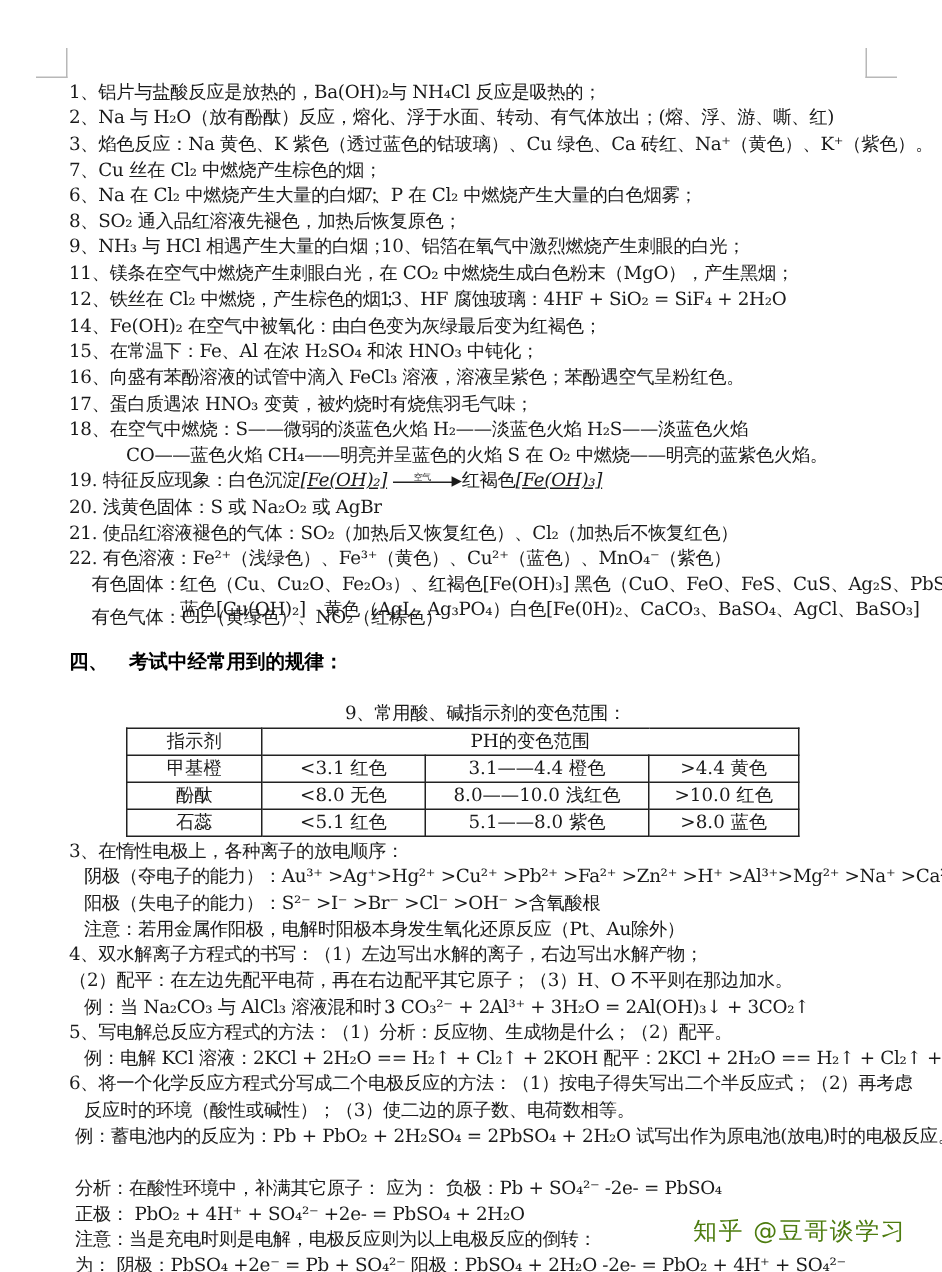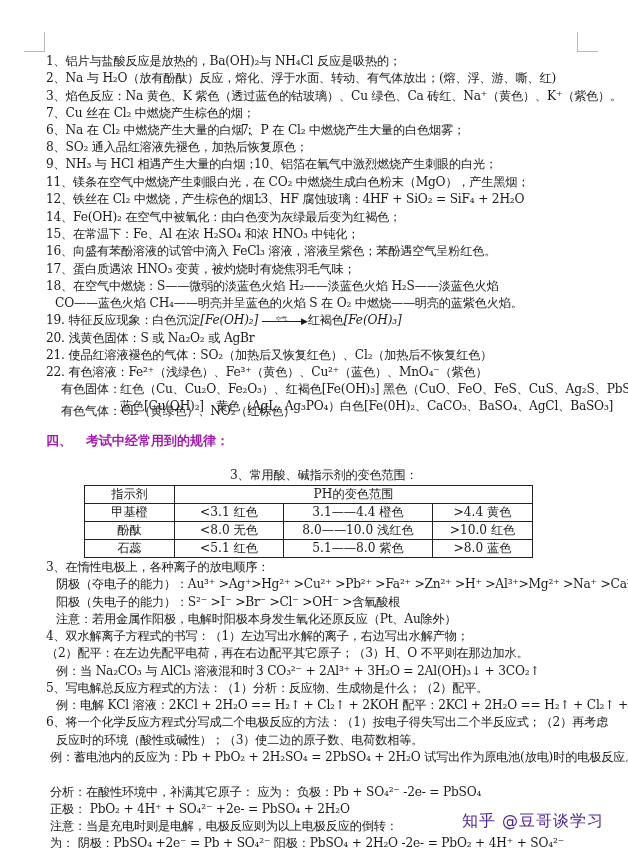--- a/index.html
+++ b/index.html
@@ -9,42 +9,42 @@
     font-family: "DejaVu Serif", "Liberation Serif", serif;
     font-size: 12.2px;
   }
   .mark { position: absolute; background: #b8b8b8; }
   .page { position: absolute; left: 0; top: 0; width: 580px; height: 848px; }
   .ln {
     position: absolute; white-space: nowrap; line-height: 17px; height: 17px;
     letter-spacing: -0.2px;
   }
   .heading {
-    position: absolute; left: 46px; top: 432px; color: #a21caf; font-weight: bold;
+    position: absolute; left: 46px; top: 432px; color: #000000; font-weight: bold;
     font-family: "DejaVu Sans", "Liberation Sans", sans-serif; font-size: 13px;
     white-space: nowrap;
   }
   .heading .num { margin-right: 14px; }
   table.ph {
     position: absolute; left: 84px; top: 485px; border-collapse: collapse;
     font-size: 12.2px;
   }
   table.ph td {
     border: 1px solid #222; height: 17px; padding: 0; text-align: center;
     line-height: 17px; white-space: nowrap; margin-top: 24px;
   }
-  .it { font-style: italic; }
+  .it { font-style: italic; text-decoration: underline; }
   .arrow {
     display: inline-block; position: relative; width: 46px; height: 10px; vertical-align: middle;
   }
   .arrow .shaft { position: absolute; left: 0; right: 4px; top: 5px; height: 1px; background: #222; }
   .arrow .head { position: absolute; right: 0; top: 1px; font-size: 9px; line-height: 9px; }
   .arrow .lbl { position: absolute; left: 14px; top: -6px; font-size: 6px; color: #333; }
   .watermark {
-    position: absolute; left: 462px; top: 811px; color: #4c1d95; font-size: 16px;
+    position: absolute; left: 462px; top: 811px; color: #4d7c0f; font-size: 16px;
     font-family: "DejaVu Sans", "Liberation Sans", sans-serif; letter-spacing: 1px;
     white-space: nowrap;
   }
 </style>
 </head>
 <body>
 
 <div class="mark" style="left:44px;top:32px;width:1px;height:20px;"></div>
 <div class="mark" style="left:24px;top:51px;width:21px;height:1px;"></div>
 <div class="mark" style="left:577px;top:32px;width:1px;height:20px;"></div>
@@ -62,42 +62,42 @@
   <div class="ln" style="left:46px;top:156px">9、NH₃ 与 HCl 相遇产生大量的白烟；</div>
   <div class="ln" style="left:254px;top:156px">10、铝箔在氧气中激烈燃烧产生刺眼的白光；</div>
   <div class="ln" style="left:46px;top:174px">11、镁条在空气中燃烧产生刺眼白光，在 CO₂ 中燃烧生成白色粉末（MgO），产生黑烟；</div>
   <div class="ln" style="left:46px;top:191px">12、铁丝在 Cl₂ 中燃烧，产生棕色的烟；</div>
   <div class="ln" style="left:253px;top:191px">13、HF 腐蚀玻璃：4HF + SiO₂ = SiF₄ + 2H₂O</div>
   <div class="ln" style="left:46px;top:209px">14、Fe(OH)₂ 在空气中被氧化：由白色变为灰绿最后变为红褐色；</div>
   <div class="ln" style="left:46px;top:226px">15、在常温下：Fe、Al 在浓 H₂SO₄ 和浓 HNO₃ 中钝化；</div>
   <div class="ln" style="left:46px;top:243px">16、向盛有苯酚溶液的试管中滴入 FeCl₃ 溶液，溶液呈紫色；苯酚遇空气呈粉红色。</div>
   <div class="ln" style="left:46px;top:261px">17、蛋白质遇浓 HNO₃ 变黄，被灼烧时有烧焦羽毛气味；</div>
   <div class="ln" style="left:46px;top:278px">18、在空气中燃烧：S——微弱的淡蓝色火焰 H₂——淡蓝色火焰 H₂S——淡蓝色火焰</div>
-  <div class="ln" style="left:55px;top:295px">CO——蓝色火焰 CH₄——明亮并呈蓝色的火焰 S 在 O₂ 中燃烧——明亮的蓝紫色火焰。</div>
+  <div class="ln" style="left:84px;top:295px">CO——蓝色火焰 CH₄——明亮并呈蓝色的火焰 S 在 O₂ 中燃烧——明亮的蓝紫色火焰。</div>
 
   <div class="ln" style="left:46px;top:312px">
     <span>19. 特征反应现象：白色沉淀</span><span class="it">[Fe(OH)₂]</span>
     <span class="arrow"><span class="shaft"></span><span class="head">▶</span><span class="lbl">空气</span></span><span>红褐色</span><span class="it">[Fe(OH)₃]</span>
   </div>
 
   <div class="ln" style="left:46px;top:330px">20. 浅黄色固体：S 或 Na₂O₂ 或 AgBr</div>
   <div class="ln" style="left:46px;top:347px">21. 使品红溶液褪色的气体：SO₂（加热后又恢复红色）、Cl₂（加热后不恢复红色）</div>
   <div class="ln" style="left:46px;top:364px">22. 有色溶液：Fe²⁺（浅绿色）、Fe³⁺（黄色）、Cu²⁺（蓝色）、MnO₄⁻（紫色）</div>
   <div class="ln" style="left:61px;top:381px">有色固体：</div>
   <div class="ln" style="left:120px;top:381px">红色（Cu、Cu₂O、Fe₂O₃）、红褐色[Fe(OH)₃] 黑色（CuO、FeO、FeS、CuS、Ag₂S、PbS）</div>
   <div class="ln" style="left:120px;top:398px">蓝色[Cu(OH)₂]</div>
   <div class="ln" style="left:216px;top:398px">黄色（AgI、Ag₃PO₄）</div>
   <div class="ln" style="left:340px;top:398px">白色[Fe(0H)₂、CaCO₃、BaSO₄、AgCl、BaSO₃]</div>
   <div class="ln" style="left:61px;top:402px;top:403px">有色气体：Cl₂（黄绿色）、NO₂（红棕色）</div>
 
   <div class="heading">
     <span class="num">四、</span><span>考试中经常用到的规律：</span>
   </div>
 
-  <div class="ln" style="left:230px;top:467px">3、常用酸、碱指示剂的变色范围：</div>
+  <div class="ln" style="left:230px;top:467px">9、常用酸、碱指示剂的变色范围：</div>
 
   <table class="ph">
     <tbody>
         <tr>
       <td style="width:89px">指示剂</td>
       <td colspan="3">PH的变色范围</td>
     </tr>
     <tr>
       <td>甲基橙</td>
       <td style="width:108px">&lt;3.1 红色</td>

